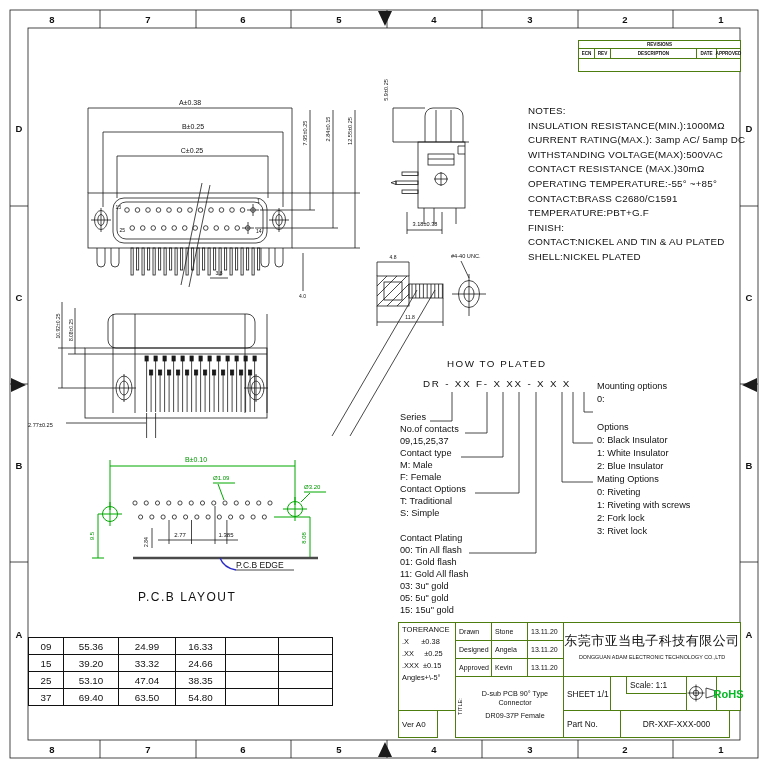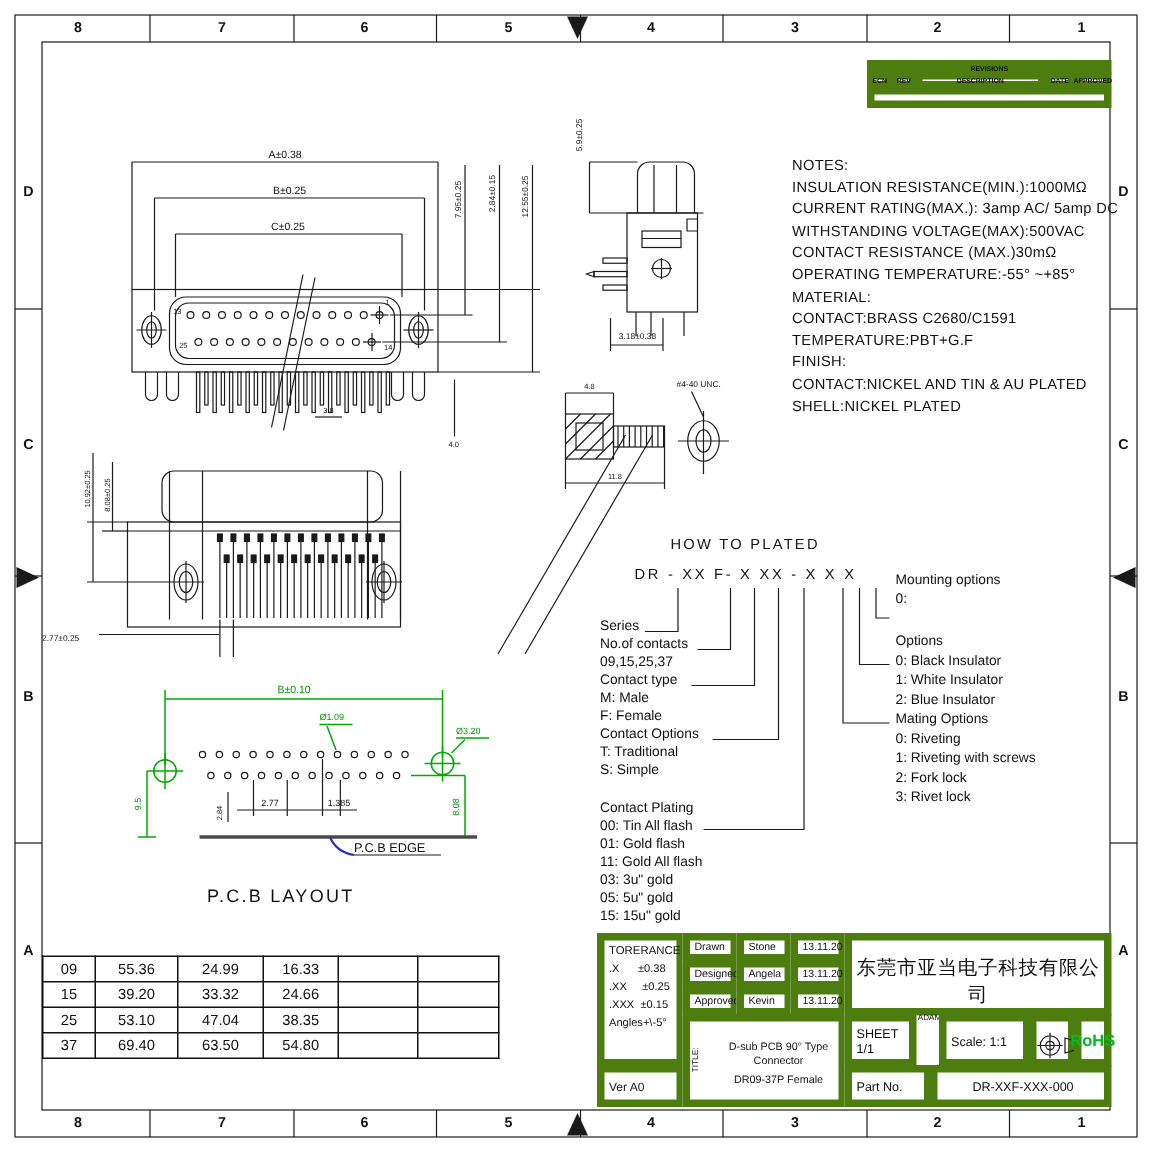--- a/index.html
+++ b/index.html
@@ -13,21 +13,21 @@
   .blu{stroke:#2a2ac8;stroke-width:1.4;fill:none}
   .edge{stroke:#4a4a4a;stroke-width:2.4;fill:none}.t5{font-size:5px}.t55{font-size:5.6px}.t6{font-size:6px}.t7{font-size:7px}.t8{font-size:8.5px}
   .zone{position:absolute;font-size:9.5px;font-weight:bold;transform:translate(-50%,-50%)}
   .notes{line-height:14.6px;font-size:9.8px;white-space:nowrap;letter-spacing:0.2px}
   .ord-col div{height:12px;font-size:9.2px;white-space:nowrap}
   .ord-left div:nth-child(10){margin-top:13px}
   .ord-right div{height:13px;font-size:9.2px;white-space:nowrap}
   .ord-right div:nth-child(3){margin-top:15px}
   table.pos{border-collapse:collapse;table-layout:fixed;font-size:9.8px}
   table.pos td,table.pos th{border:1.4px solid #111;text-align:center;padding:0;font-weight:normal}
-  .cell{position:absolute;border:5px solid #4d7c0f;box-sizing:border-box;background:#fff}
+  .cell{position:absolute;border:1px solid #4d7c0f;box-sizing:border-box;background:#fff}
   .rv{font-size:4.6px;display:flex;align-items:center;justify-content:center;font-weight:bold}
   .tb{font-size:7px;display:flex;align-items:center;padding-left:3px;box-sizing:border-box}
   .pre{white-space:pre}
 </style>
 </head>
 <body>
 
 <svg class="abs" style="left:0;top:0" width="768" height="768">
   <g class="k" stroke-width="1.5">
     <rect x="10" y="10" width="748" height="748"></rect>
@@ -436,21 +436,20 @@
   <text x="60" y="153" style="font-size:12px;letter-spacing:1.5px">P.C.B LAYOUT</text>
 </svg>
 
 <div class="abs notes" style="left:528px;top:104px;width:215px">
   <div>NOTES:</div>
   <div>INSULATION RESISTANCE(MIN.):1000MΩ</div>
   <div>CURRENT RATING(MAX.): 3amp AC/ 5amp DC</div>
   <div>WITHSTANDING VOLTAGE(MAX):500VAC</div>
   <div>CONTACT RESISTANCE (MAX.)30mΩ</div>
   <div>OPERATING TEMPERATURE:-55° ~+85°</div>
-  <div>MATERIAL:</div>
   <div>CONTACT:BRASS C2680/C1591</div>
   <div>TEMPERATURE:PBT+G.F</div>
   <div>FINISH:</div>
   <div>CONTACT:NICKEL AND TIN &amp; AU PLATED</div>
   <div>SHELL:NICKEL PLATED</div>
 </div>
 
 <div class="abs" style="left:395px;top:358px;width:344px;height:262px">
   <svg class="abs" style="left:0;top:0" width="344" height="262" viewBox="0 0 344 262">
     <g class="k">
@@ -545,21 +544,21 @@
   </table>
 
 <div>
   <div class="cell" style="left:398px;top:622px;width:58px;height:89px;padding:2px 3px">
     <div class="pre" style="font-size:7.6px">TORERANCE</div>
     <div class="pre" style="font-size:7.4px;margin-top:3px">.X      ±0.38</div>
     <div class="pre" style="font-size:7.4px;margin-top:3px">.XX     ±0.25</div>
     <div class="pre" style="font-size:7.4px;margin-top:3px">.XXX  ±0.15</div>
     <div class="pre" style="font-size:7.4px;margin-top:3px">Angles+\-5°</div>
   </div>
-  <div class="cell tb" style="left:398px;top:710px;width:58px;height:28px;font-size:8px">Ver A0</div>
+  <div class="cell tb" style="left:398px;top:710px;width:40px;height:28px;font-size:8px">Ver A0</div>
 
   <div class="cell tb" style="left:455px;top:622px;width:37px;height:19px">Drawn</div>
   <div class="cell tb" style="left:491px;top:622px;width:37px;height:19px">Stone</div>
   <div class="cell tb" style="left:527px;top:622px;width:37px;height:19px">13.11.20</div>
   <div class="cell tb" style="left:455px;top:640px;width:37px;height:19px">Designed</div>
   <div class="cell tb" style="left:491px;top:640px;width:37px;height:19px">Angela</div>
   <div class="cell tb" style="left:527px;top:640px;width:37px;height:19px">13.11.20</div>
   <div class="cell tb" style="left:455px;top:658px;width:37px;height:19px">Approved</div>
   <div class="cell tb" style="left:491px;top:658px;width:37px;height:19px">Kevin</div>
   <div class="cell tb" style="left:527px;top:658px;width:37px;height:19px">13.11.20</div>
@@ -568,28 +567,28 @@
     <div style="position:absolute;left:1px;top:2px;bottom:2px;width:9px;font-size:5.6px;writing-mode:vertical-rl;transform:rotate(180deg);text-align:center">TITLE:</div>
     <div style="position:absolute;left:12px;top:12px;width:94px;text-align:center;font-size:7.2px">D-sub PCB 90° Type Connector</div>
     <div style="position:absolute;left:12px;top:34px;width:94px;text-align:center;font-size:7.2px">DR09-37P Female</div>
   </div>
 
   <div class="cell" style="left:563px;top:622px;width:178px;height:55px;text-align:center">
     <div style="font-size:13px;font-weight:normal;margin-top:9px;letter-spacing:0.5px">东莞市亚当电子科技有限公司</div>
     <div style="font-size:5.4px;margin-top:4px">DONGGUAN ADAM ELECTRONIC TECHNOLOGY CO.,LTD</div>
   </div>
   <div class="cell tb" style="left:563px;top:676px;width:48px;height:35px;font-size:8.4px">SHEET 1/1</div>
-  <div class="cell tb" style="left:626px;top:676px;width:61px;height:35px;font-size:8.4px">Scale: 1:1</div>
+  <div class="cell tb" style="left:626px;top:676px;width:61px;height:18px;font-size:8.4px">Scale: 1:1</div>
   <div class="cell" style="left:686px;top:676px;width:31px;height:35px">
     <svg width="29" height="33" viewBox="0 0 29 33">
       <g class="k">
         <circle cx="9" cy="16" r="6.5"></circle>
           <circle cx="9" cy="16" r="2.8"></circle>
         <line x1="0.5" y1="16" x2="17.5" y2="16"></line>
           <line x1="9" y1="7.5" x2="9" y2="24.5"></line>
         <polygon points="19,11 27.5,13.5 27.5,18.5 19,21" fill="none"></polygon>
       </g>
     </svg>
   </div>
   <div class="cell" style="left:716px;top:676px;width:25px;height:35px;display:flex;align-items:center;justify-content:center;color:#00bb22;font-size:11px;font-weight:bold">RoHS</div>
   <div class="cell tb" style="left:563px;top:710px;width:58px;height:28px;font-size:8.4px">Part No.</div>
-  <div class="cell tb" style="left:620px;top:710px;width:121px;height:28px;font-size:8.4px;justify-content:center">DR-XXF-XXX-000</div>
+  <div class="cell tb" style="left:620px;top:710px;width:110px;height:28px;font-size:8.4px;justify-content:center">DR-XXF-XXX-000</div>
 </div>
 
 </body></html>

